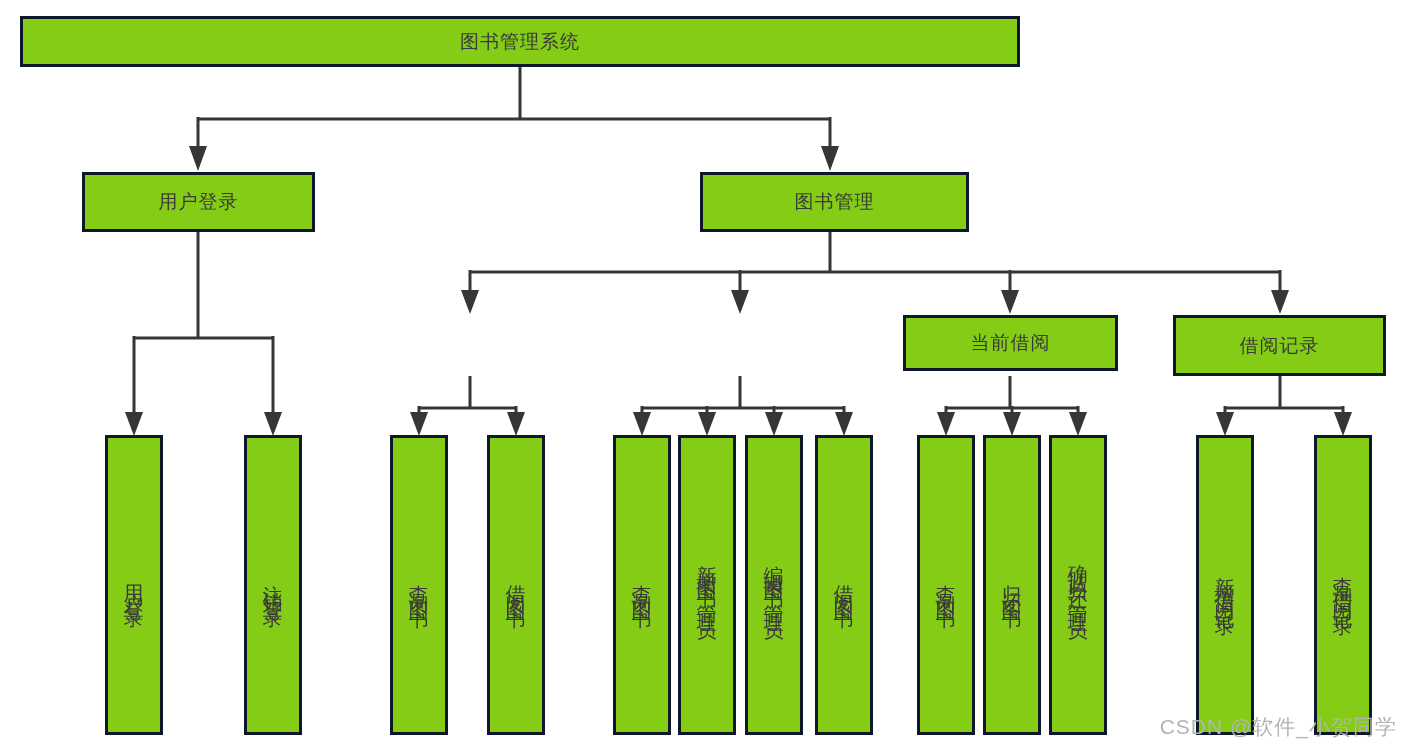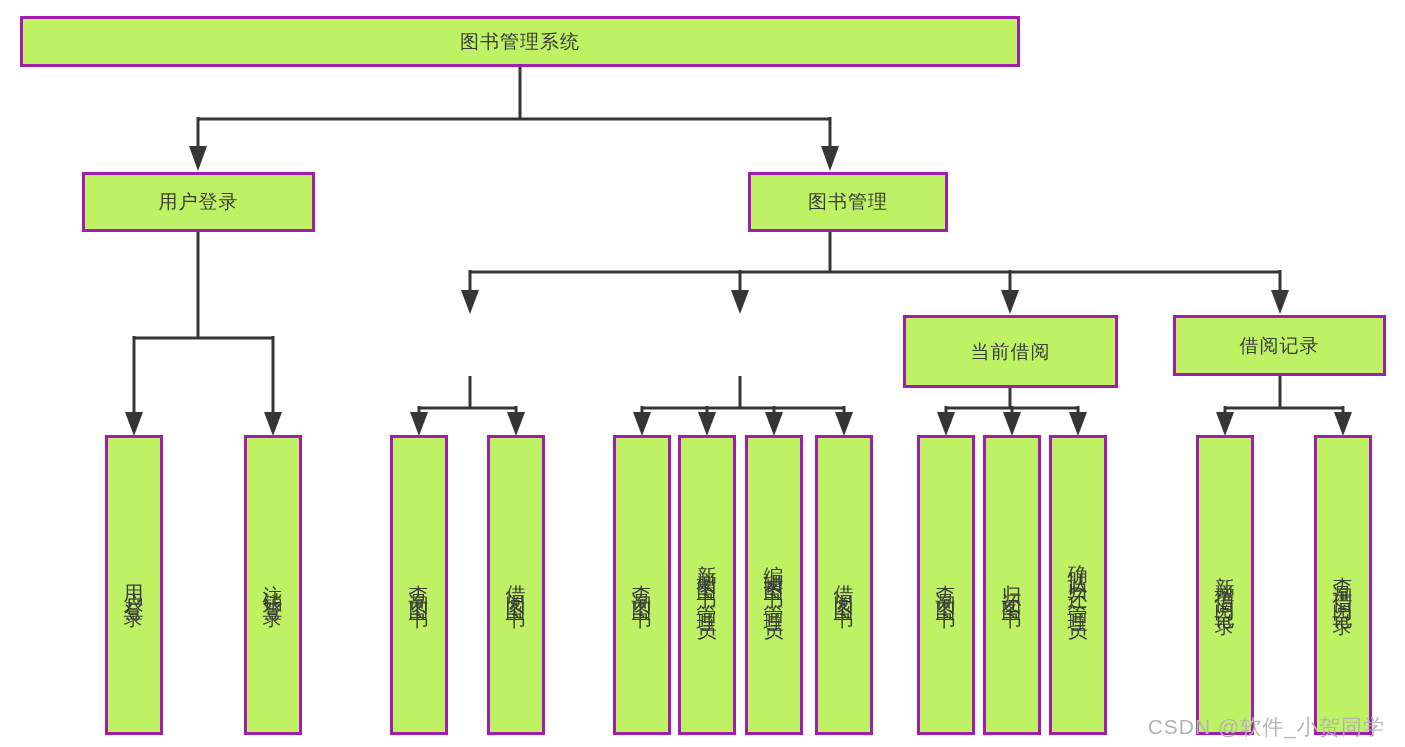--- a/index.html
+++ b/index.html
@@ -8,62 +8,62 @@
     width: 1405px;
     height: 747px;
     background: #ffffff;
     font-family: "Liberation Sans", "DejaVu Sans", sans-serif;
     overflow: hidden;
   }
   svg.wires { position: absolute; left: 0; top: 0; z-index: 1; }
   .hbox, .vbox {
     position: absolute;
     box-sizing: border-box;
-    background: #bef264;
-    border: 3px solid #a21caf;
+    background: #84cc16;
+    border: 3px solid #0f172a;
     color: #3a3a3a;
     display: flex;
     align-items: center;
     justify-content: center;
     z-index: 2;
   }
   .hbox { font-size: 19px; letter-spacing: 1px; }
   .vbox { width: 58px; top: 435px; height: 300px; }
   .vbox .vtext {
     writing-mode: vertical-rl;
     font-size: 20px;
     letter-spacing: 8px;
     line-height: 1;
     white-space: nowrap;
   }
   
   #node-root            { left: 20px;   top: 16px;  width: 1000px; height: 51px; }
   #node-user-login      { left: 82px;   top: 172px; width: 233px;  height: 60px; }
-  #node-book-management { left: 748px;  top: 172px; width: 200px;  height: 60px; }
+  #node-book-management { left: 700px;  top: 172px; width: 269px;  height: 60px; }
   #node-new-book-rec    { left: 363px;  top: 315px; width: 214px;  height: 61px; }
   #node-book-borrow     { left: 632px;  top: 314px; width: 216px;  height: 62px; }
-  #node-current-borrow  { left: 903px;  top: 315px; width: 215px;  height: 73px; }
+  #node-current-borrow  { left: 903px;  top: 315px; width: 215px;  height: 56px; }
   #node-borrow-records  { left: 1173px; top: 315px; width: 213px;  height: 61px; }
   
   #leaf-ul-login   { left: 105px; }
   #leaf-ul-logout  { left: 244px; }
   #leaf-nb-query   { left: 390px; }
   #leaf-nb-borrow  { left: 487px; }
   #leaf-bb-query   { left: 613px; }
   #leaf-bb-add     { left: 678px; }
   #leaf-bb-edit    { left: 745px; }
   #leaf-bb-borrow  { left: 815px; }
   #leaf-cb-query   { left: 917px; }
   #leaf-cb-return  { left: 983px; }
   #leaf-cb-confirm { left: 1049px; }
   #leaf-br-add     { left: 1196px; }
   #leaf-br-query   { left: 1314px; }
   .watermark {
     position: absolute;
-    right: 20px;
+    right: 8px;
     bottom: 6px;
     font-size: 21px;
     color: #b3b3b3;
     z-index: 5;
     letter-spacing: 1px;
   }
 </style>
 </head>
 <body>
 

